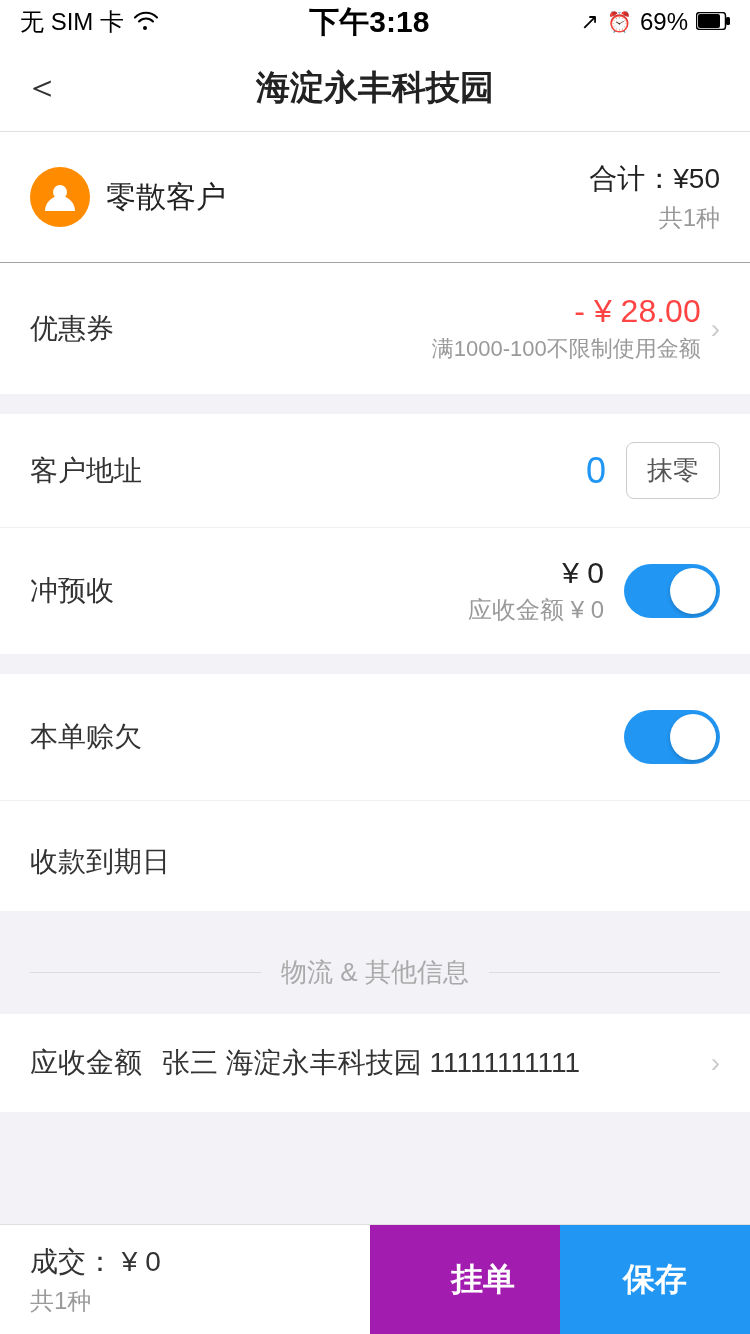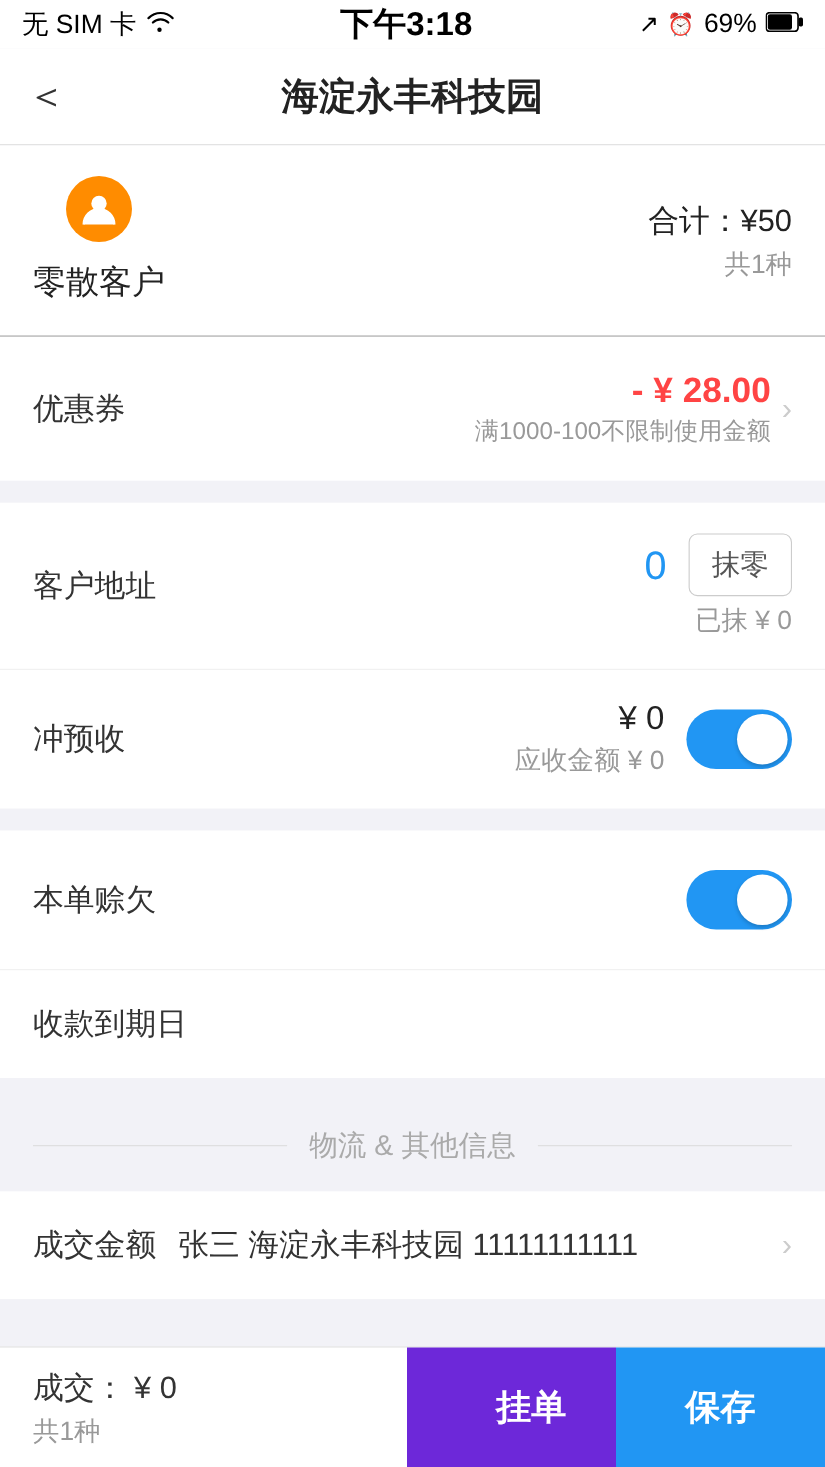--- a/index.html
+++ b/index.html
@@ -60,21 +60,21 @@
       margin-bottom: 20px;
     }
 
     
     .customer-row {
       display: flex;
       align-items: center;
       justify-content: space-between;
       padding: 28px 30px;
     }
-    .customer-left { display: flex; align-items: center; gap: 16px; flex-direction: column; }
+    .customer-left { display: flex; align-items: center; gap: 16px; }
     .customer-avatar {
       width: 60px; height: 60px;
       background: #ff8c00;
       border-radius: 50%;
       display: flex; align-items: center; justify-content: center;
       color: #fff;
       font-size: 28px;
     }
     .customer-name { font-size: 30px; color: #222; font-weight: 500; }
     .customer-right { text-align: right; }
@@ -84,21 +84,21 @@
     
     .row-item {
       display: flex;
       align-items: center;
       justify-content: space-between;
       padding: 30px 30px;
       border-top: 1px solid #a3a3a3;
     }
     .row-label { font-size: 28px; color: #333; }
     .row-right { display: flex; align-items: center; gap: 10px; text-align: right; }
-    .coupon-discount { font-size: 32px; color: #ff4444; font-weight: 700; }
+    .coupon-discount { font-size: 32px; color: #ff4444; font-weight: 400; }
     .coupon-desc { font-size: 22px; color: #999; margin-top: 4px; }
     .chevron-icon { color: #ccc; font-size: 28px; }
 
     
     .transaction-section { background: #fff; }
     .transaction-row {
       display: flex;
       align-items: center;
       justify-content: space-between;
       padding: 28px 30px;
@@ -168,21 +168,21 @@
     .debt-label { font-size: 28px; color: #333; }
 
     
     .duedate-row {
       display: flex;
       align-items: center;
       padding: 30px 30px;
       border-top: 1px solid #f0f0f0;
       gap: 20px;
     }
-    .duedate-label { font-size: 28px; color: #333; }
+    .duedate-label { font-size: 28px; color: #333; margin-top: 12px; }
     .duedate-value { font-size: 28px; color: #333; }
 
     
     .logistics-divider {
       background: #f2f2f7;
       display: flex;
       align-items: center;
       justify-content: center;
       padding: 24px 30px;
       color: #aaa;
@@ -232,21 +232,21 @@
       display: flex;
       align-items: center;
       justify-content: center;
       font-size: 32px;
       font-weight: 600;
       color: #fff;
       cursor: pointer;
       border: none;
       outline: none;
     }
-    .btn-hold { background: #6d28d9; padding-left: 36px; }
+    .btn-hold { background: #a21caf; padding-left: 36px; }
     .btn-save { background: #2196F3; }
   </style>
 </head>
 <body>
 
 <div class="status-bar">
   <div class="status-left">
     <span>无 SIM 卡</span>
     <span>
       <svg width="26" height="20" viewBox="0 0 26 20" fill="none">
@@ -309,21 +309,20 @@
 
   <div class="transaction-section card">
 
     <div class="transaction-row">
       <span class="row-label">客户地址</span>
       <div style="text-align:right;">
         <div class="transaction-row-inner" style="justify-content:flex-end;">
           <input class="amount-input" value="0" type="text" style="">
           <button class="round-off-btn">抹零</button>
         </div>
-        <div class="already-off">已抹  ¥ 0</div>
       </div>
     </div>
 
     <div class="prereceive-row">
       <span class="row-label">冲预收</span>
       <div class="prereceive-right">
         <div class="prereceive-amounts">
           <div class="prereceive-main">¥ 0</div>
           <div class="prereceive-sub">应收金额 ¥ 0</div>
         </div>
@@ -346,21 +345,21 @@
     <div class="duedate-row">
       <span class="duedate-label">收款到期日</span>
     </div>
   </div>
 
   <div class="logistics-divider">
     <span>物流 &amp; 其他信息</span>
   </div>
 
   <div class="address-row card">
-    <span class="address-label">成交金额</span>
+    <span class="address-label">应收金额</span>
     <span class="address-value">张三 海淀永丰科技园 11111111111</span>
     <span class="chevron-icon" style="color:#ccc; font-size:28px; flex-shrink:0;">›</span>
   </div>
 
 </div>
 
 <div class="bottom-bar">
   <div class="bottom-info">
     <div class="bottom-transaction">
       <span>成交：</span>

